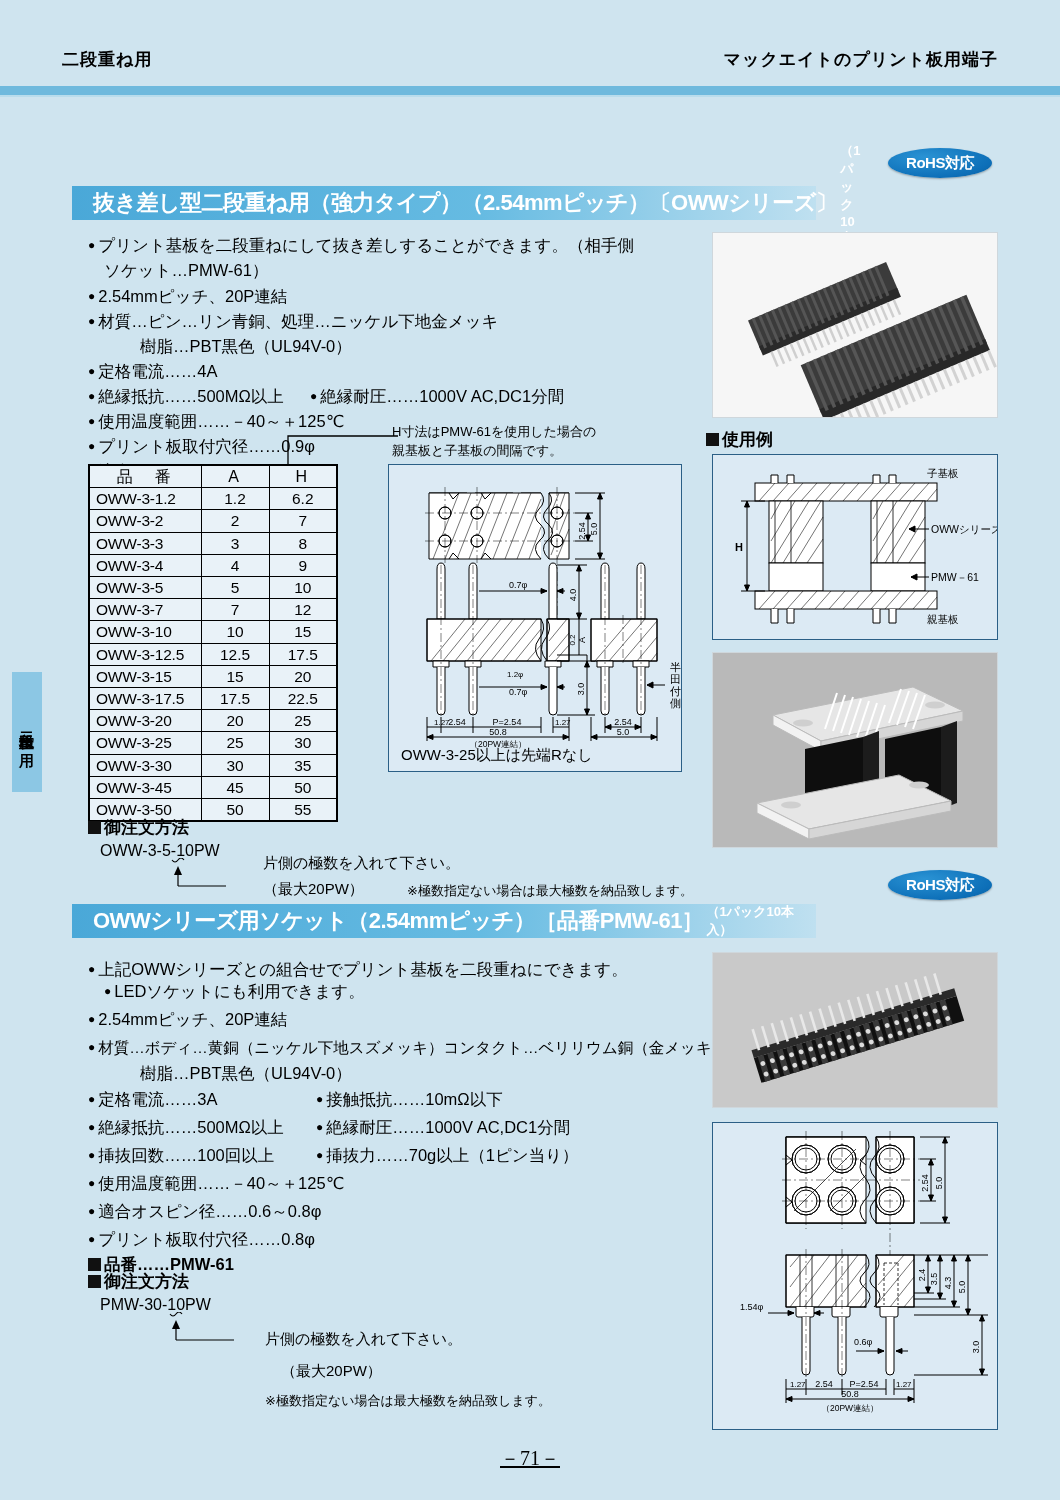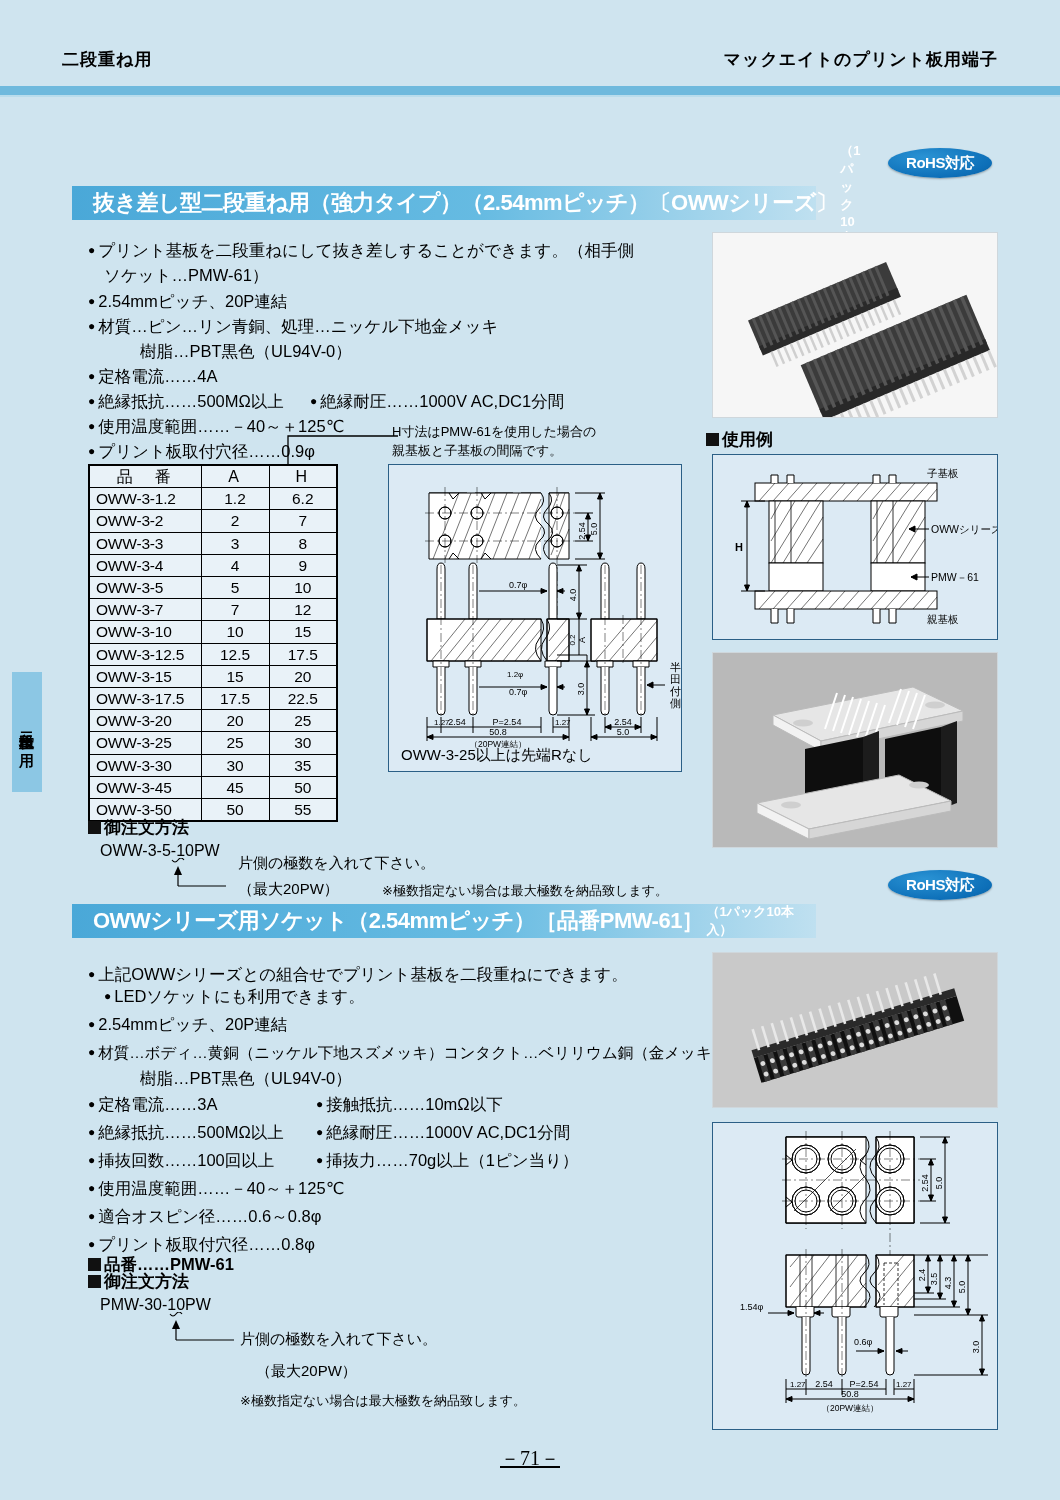--- a/index.html
+++ b/index.html
@@ -41,21 +41,21 @@
   
   .rohs{
     position:absolute; width:104px; height:30px; border-radius:50%;
     background:radial-gradient(ellipse at 35% 30%, #2a93d4 0%, #0d6fb8 70%, #0a5d9c 100%);
     display:flex; align-items:center; justify-content:center;
     box-shadow:0 1px 2px rgba(0,0,0,.3);
   }
   .rohs span{ color:#fff; font-size:15px; font-weight:bold; letter-spacing:-0.5px;}
 
   
-  .bl{ position:absolute; font-size:16.5px; line-height:36px; white-space:nowrap;}
+  .bl{ position:absolute; font-size:16.5px; line-height:26px; white-space:nowrap;}
   .bl .dot{ font-size:12px; vertical-align:2px; margin-right:3px;}
 
   
   table.spec{
     position:absolute; border-collapse:collapse; background:#e9f2f8;
     font-size:15.5px; border:2px solid #000;
   }
   table.spec th, table.spec td{
     border:1px solid #000; text-align:center; padding:0;
     height:21.2px; line-height:21.2px;
@@ -67,21 +67,21 @@
 
   
   .dbox{ position:absolute; background:#dceaf4; border:1.5px solid #2b5f86; }
   .photo{ position:absolute; background:#f7f7f7; border:1px solid #cfd7dc; overflow:hidden;}
 
   .hd-sq{ position:absolute; font-size:17px; font-weight:bold;}
   .hd-sq .sq{ display:inline-block;width:13px;height:13px;background:#111;margin-right:3px;vertical-align:-1px;}
 
   .note{ position:absolute; font-size:13px; line-height:19px; white-space:nowrap;}
   .ordno{ position:absolute; font-size:16px; white-space:nowrap;}
-  .small{ position:absolute; font-size:12.5px; white-space:nowrap;}
+  .small{ position:absolute; font-size:12.5px; white-space:nowrap;margin-left:25px;}
 
   .footer{ position:absolute; left:0; bottom:28px; width:1060px; text-align:center;
            font-size:20px; font-family:"Liberation Serif",serif;text-decoration:underline;}
 
   svg{ display:block; }
 </style>
 </head>
 <body>
 
 <div class="pg-header">

